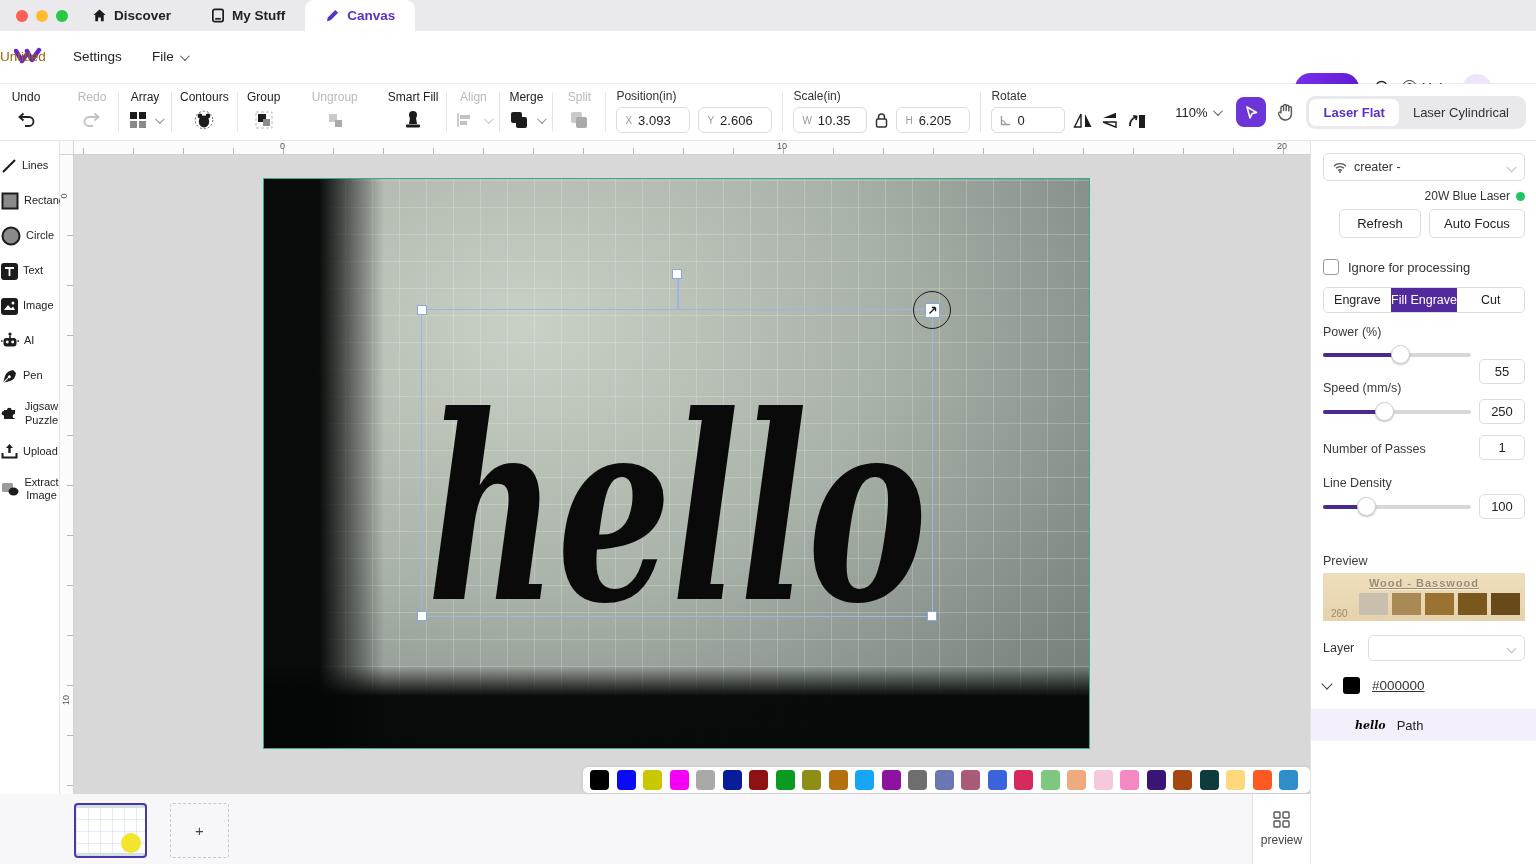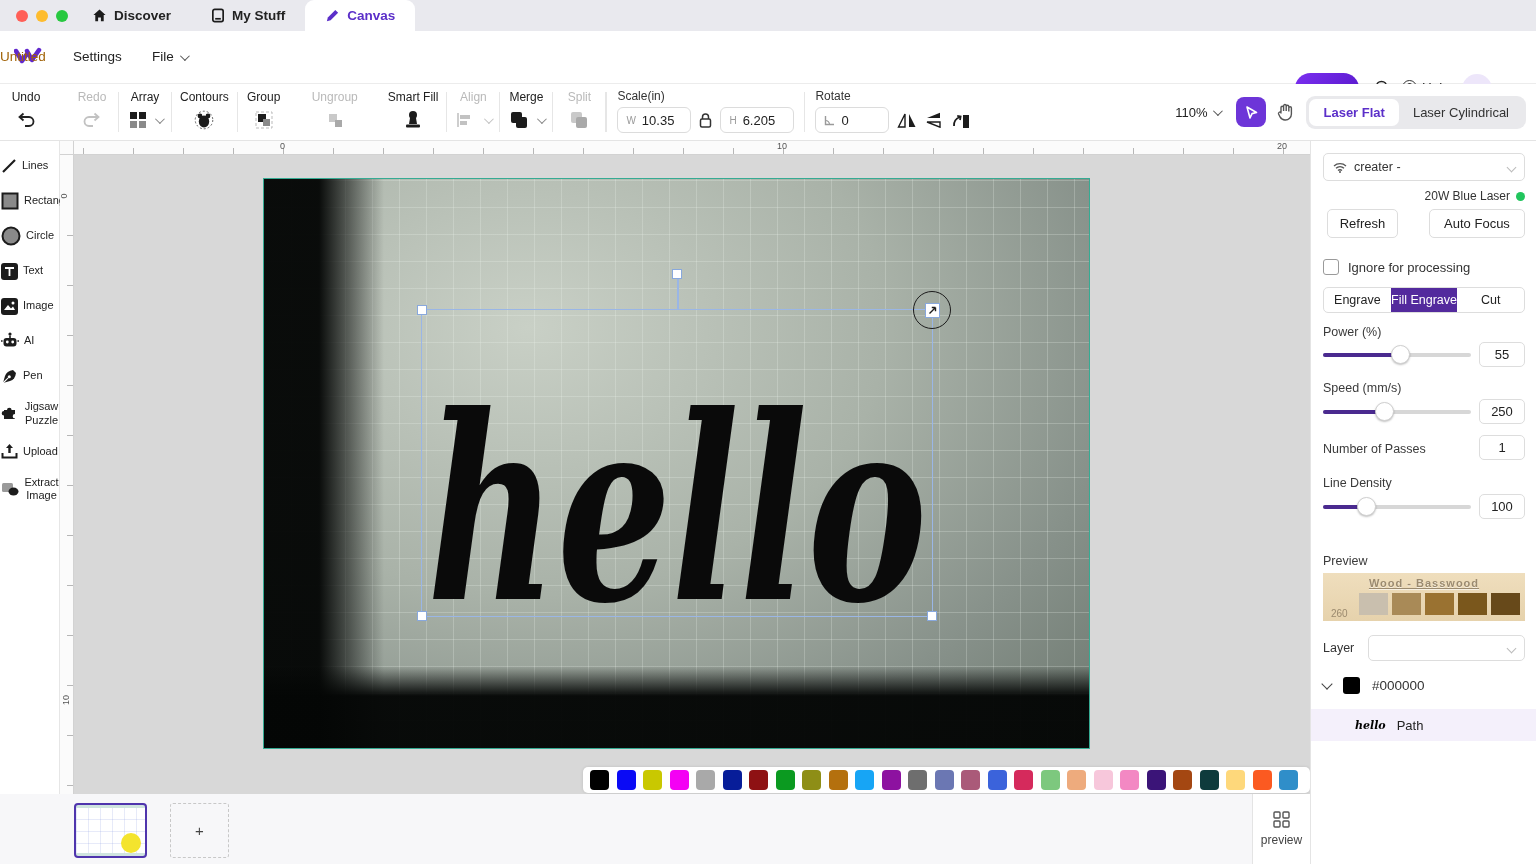--- a/index.html
+++ b/index.html
@@ -112,21 +112,21 @@
   .slider .thumb { position:absolute; top:-8px; width:19px; height:19px; border-radius:50%; background:#fff; border:1px solid #d0d0d0; box-shadow:0 1px 2px rgba(0,0,0,.25); }
   .vbox { position:absolute; left:168px; width:46px; height:25px; border:1px solid #ddd; border-radius:5px; font-size:13px; color:#222; display:flex; align-items:center; justify-content:center; }
   .prev-img { position:absolute; left:12px; top:432px; width:202px; height:48px; background:linear-gradient(180deg,#efdebd,#e6d2ac); overflow:hidden; }
   .prev-title { text-align:center; font-size:11px; font-weight:bold; letter-spacing:1px; color:#9b8a6e; margin-top:4px; text-shadow:0 1px 0 rgba(255,255,255,.6);text-decoration:underline; }
   .prev-swatches { display:flex; gap:4px; margin:4px 0 0 36px; }
   .prev-swatches div { width:29px; height:22px; }
   .prev-num { position:absolute; left:8px; bottom:2px; font-size:10px; color:#9b8a6e; }
   .layer-row { position:absolute; left:12px; top:494px; width:202px; display:flex; align-items:center; }
   .layer-dd { margin-left:14px; flex:1; height:26px; border:1px solid #ddd; border-radius:5px; position:relative; }
   .layer-dd .dchev { position:absolute; right:9px; top:9px; width:7px; height:7px; border-right:1.5px solid #bbb; border-bottom:1.5px solid #bbb; transform:rotate(45deg); }
-  .group-row { position:absolute; left:12px; top:536px; display:flex; align-items:center; gap:12px; font-size:13.5px; }
+  .group-row { position:absolute; left:12px; top:536px; display:flex; align-items:center; gap:12px; font-size:13.5px;text-decoration:underline; }
   .gchev { width:8px; height:8px; border-right:1.6px solid #444; border-bottom:1.6px solid #444; transform:rotate(45deg); margin-top:-4px; }
   .blk-swatch { width:17px; height:17px; background:#000; border-radius:3px; }
   .path-row { position:absolute; left:0; top:568px; width:226px; height:32px; background:#f4f0fb; display:flex; align-items:center; gap:11px; padding-left:44px; font-size:13px; color:#222; }
   .mini-hello { font-family:"DejaVu Serif", serif; font-style:italic; font-weight:bold; font-size:11px; color:#000; }
   svg { display:block; }
 </style>
 </head>
 <body>
 
 <div class="tabbar">
@@ -292,20 +292,33 @@
       <span class="tlabel">Split</span>
       <span class="ticon">
           <svg width="20" height="20" viewBox="0 0 20 20">
             <rect x="2" y="2" width="11" height="11" rx="2" fill="#c9c9c9"></rect>
             <rect x="7" y="7" width="11" height="11" rx="2" fill="#a9a9a9"></rect>
           </svg>
         </span>
     </div>
   </div>
   <div class="tdiv"></div>
+  <div class="fgroup">
+    <div class="glabel">Position(in)</div>
+    <div class="frow">
+      <div class="fbox">
+          <span class="pfx">X</span>
+          <span class="val">3.093</span>
+        </div>
+      <div class="fbox">
+          <span class="pfx">Y</span>
+          <span class="val">2.606</span>
+        </div>
+    </div>
+  </div>
   <div class="tdiv"></div>
   <div class="fgroup">
     <div class="glabel">Scale(in)</div>
     <div class="frow">
       <div class="fbox">
           <span class="pfx">W</span>
           <span class="val">10.35</span>
         </div>
       <svg width="13" height="16" viewBox="0 0 13 16">
           <rect x="1.5" y="7" width="10" height="8" rx="1.5" fill="none" stroke="#333" stroke-width="1.5"></rect>
@@ -544,40 +557,40 @@
     <svg width="14" height="11" viewBox="0 0 14 11">
         <path d="M1 4 a9 9 0 0 1 12 0 M3 6.3 a6 6 0 0 1 8 0 M5 8.6 a3 3 0 0 1 4 0" fill="none" stroke="#555" stroke-width="1.3"></path>
         <circle cx="7" cy="10" r="1" fill="#555"></circle>
       </svg>
     <span>creater -</span>
     <span class="dchev"></span>
   </div>
   <div class="laser-line">
     <span>20W Blue Laser</span><span class="green-dot"></span>
   </div>
-  <button class="rbtn" style="left:16px; width:71px">Refresh</button>
+  <button class="rbtn" style="left:28px; width:82px">Refresh</button>
   <button class="rbtn" style="left:118px; width:96px">Auto Focus</button>
 
   <div class="chk-row">
     <span class="chk"></span>
     <span>Ignore for processing</span>
   </div>
 
   <div class="mode-seg">
     <div class="mcell">Engrave</div>
     <div class="mcell on">Fill Engrave</div>
     <div class="mcell">Cut</div>
   </div>
 
   <div class="plabel-row" style="top:184px">Power (%)</div>
   <div class="slider" style="top:212px">
     <div class="fill" style="width:53%"></div>
       <div class="thumb" style="left:calc(53% - 10px)"></div>
   </div>
-  <div class="vbox" style="top:201px">55</div>
+  <div class="vbox" style="top:218px">55</div>
 
   <div class="plabel-row" style="top:240px">Speed (mm/s)</div>
   <div class="slider" style="top:269px">
     <div class="fill" style="width:42%"></div>
       <div class="thumb" style="left:calc(42% - 10px)"></div>
   </div>
   <div class="vbox" style="top:258px">250</div>
 
   <div class="plabel-row" style="top:301px">Number of Passes</div>
   <div class="vbox" style="top:294px">1</div>

